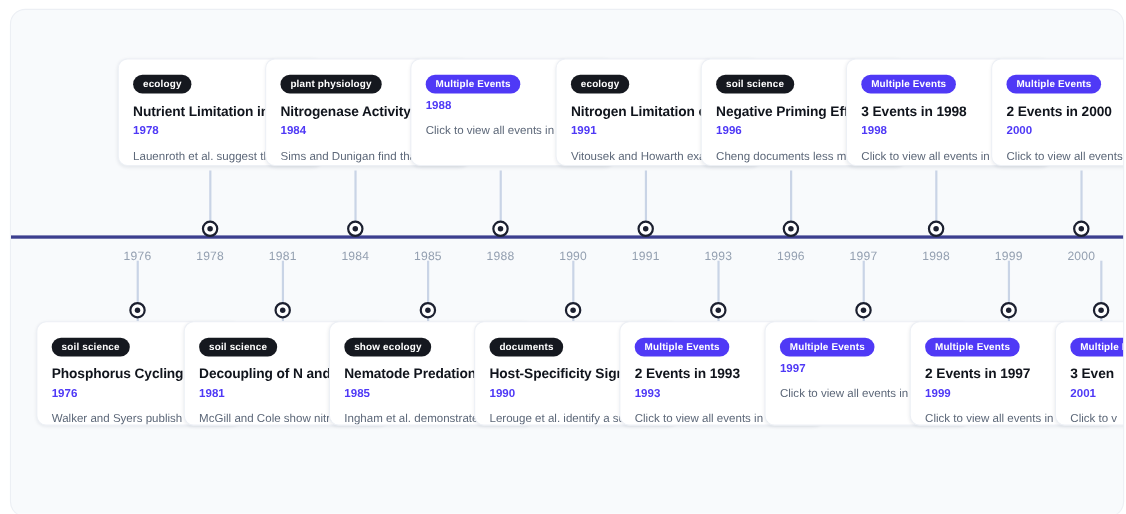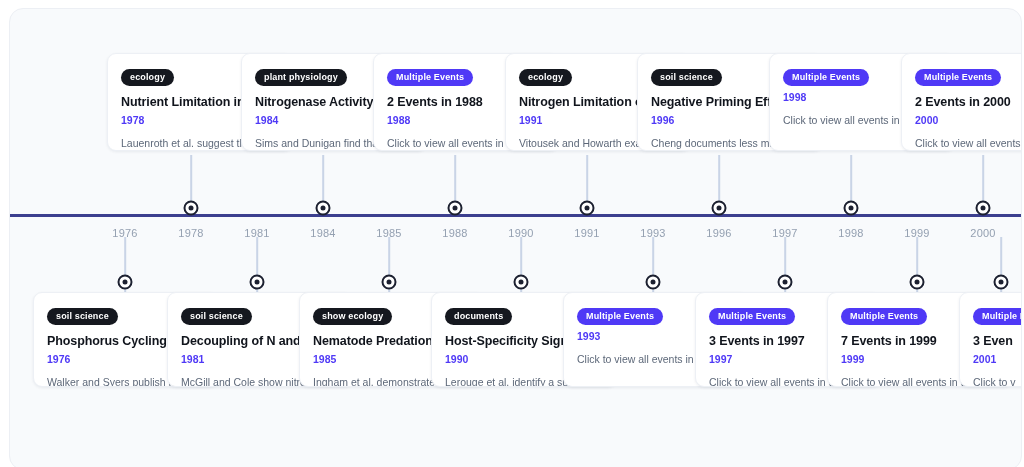--- a/index.html
+++ b/index.html
@@ -174,32 +174,32 @@
           <div class="marker bot" style="left: 379px;"></div>
           <div class="marker bot" style="left: 511px;"></div>
           <div class="marker bot" style="left: 643px;"></div>
           <div class="marker bot" style="left: 775px;"></div>
           <div class="marker bot" style="left: 907px;"></div>
           <div class="marker bot" style="left: 991px;"></div>
         </div>
       <div id="cards-top">
           <div class="card row-top" style="left: 97px;"><span class="badge">ecology</span><div class="card-title">Nutrient Limitation in Ser</div><div class="card-year">1978</div><div class="card-desc">Lauenroth et al. suggest that nitr</div></div>
           <div class="card row-top" style="left: 231px;"><span class="badge">plant physiology</span><div class="card-title">Nitrogenase Activity in R</div><div class="card-year">1984</div><div class="card-desc">Sims and Dunigan find that nitro</div></div>
-          <div class="card row-top" style="left: 363px;"><span class="badge accent">Multiple Events</span><div class="card-title">2 Events in 1988</div><div class="card-year">1988</div><div class="card-desc">Click to view all events in this ye</div></div>
+          <div class="card row-top" style="left: 363px;"><span class="badge accent">Multiple Events</span><div class="card-year">1988</div><div class="card-desc">Click to view all events in this ye</div></div>
           <div class="card row-top" style="left: 495px;"><span class="badge">ecology</span><div class="card-title">Nitrogen Limitation on La</div><div class="card-year">1991</div><div class="card-desc">Vitousek and Howarth examine</div></div>
           <div class="card row-top" style="left: 627px;"><span class="badge">soil science</span><div class="card-title">Negative Priming Effect..</div><div class="card-year">1996</div><div class="card-desc">Cheng documents less microbial</div></div>
-          <div class="card row-top" style="left: 759px;"><span class="badge accent">Multiple Events</span><div class="card-year">1998</div><div class="card-desc">Click to view all events in this ye</div></div>
+          <div class="card row-top" style="left: 759px;"><span class="badge accent">Multiple Events</span><div class="card-title">3 Events in 1998</div><div class="card-year">1998</div><div class="card-desc">Click to view all events in this ye</div></div>
           <div class="card row-top" style="left: 891px;"><span class="badge accent">Multiple Events</span><div class="card-title">2 Events in 2000</div><div class="card-year">2000</div><div class="card-desc">Click to view all events in th</div></div>
         </div>
       <div id="cards-bottom">
           <div class="card row-bot" style="left: 23px;"><span class="badge">soil science</span><div class="card-title">Phosphorus Cycling Duri</div><div class="card-year">1976</div><div class="card-desc">Walker and Syers publish found</div></div>
           <div class="card row-bot" style="left: 157px;"><span class="badge">soil science</span><div class="card-title">Decoupling of N and P Su</div><div class="card-year">1981</div><div class="card-desc">McGill and Cole show nitrogen a</div></div>
           <div class="card row-bot" style="left: 289px;"><span class="badge">show ecology</span><div class="card-title">Nematode Predation Enh</div><div class="card-year">1985</div><div class="card-desc">Ingham et al. demonstrate how..</div></div>
           <div class="card row-bot" style="left: 421px;"><span class="badge">documents</span><div class="card-title">Host-Specificity Signals i</div><div class="card-year">1990</div><div class="card-desc">Lerouge et al. identify a sulphate</div></div>
-          <div class="card row-bot" style="left: 553px;"><span class="badge accent">Multiple Events</span><div class="card-year">1993</div><div class="card-desc">Click to view all events in this ye</div></div>
-          <div class="card row-bot" style="left: 685px;"><span class="badge accent">Multiple Events</span><div class="card-title">3 Events in 1997</div><div class="card-year">1997</div><div class="card-desc">Click to view all events in this ye</div></div>
-          <div class="card row-bot" style="left: 817px;"><span class="badge accent">Multiple Events</span><div class="card-title">7 Events in 1999</div><div class="card-year">1999</div><div class="card-desc">Click to view all events in this ye</div></div>
+          <div class="card row-bot" style="left: 553px;"><span class="badge accent">Multiple Events</span><div class="card-title">2 Events in 1993</div><div class="card-year">1993</div><div class="card-desc">Click to view all events in this ye</div></div>
+          <div class="card row-bot" style="left: 685px;"><span class="badge accent">Multiple Events</span><div class="card-year">1997</div><div class="card-desc">Click to view all events in this ye</div></div>
+          <div class="card row-bot" style="left: 817px;"><span class="badge accent">Multiple Events</span><div class="card-title">2 Events in 1997</div><div class="card-year">1999</div><div class="card-desc">Click to view all events in this ye</div></div>
           <div class="card row-bot" style="left: 949px;"><span class="badge accent">Multiple Events</span><div class="card-title">3 Even</div><div class="card-year">2001</div><div class="card-desc">Click to v</div></div>
         </div>
 
     </div>
   </div>
 </div>
 
 </body></html>

